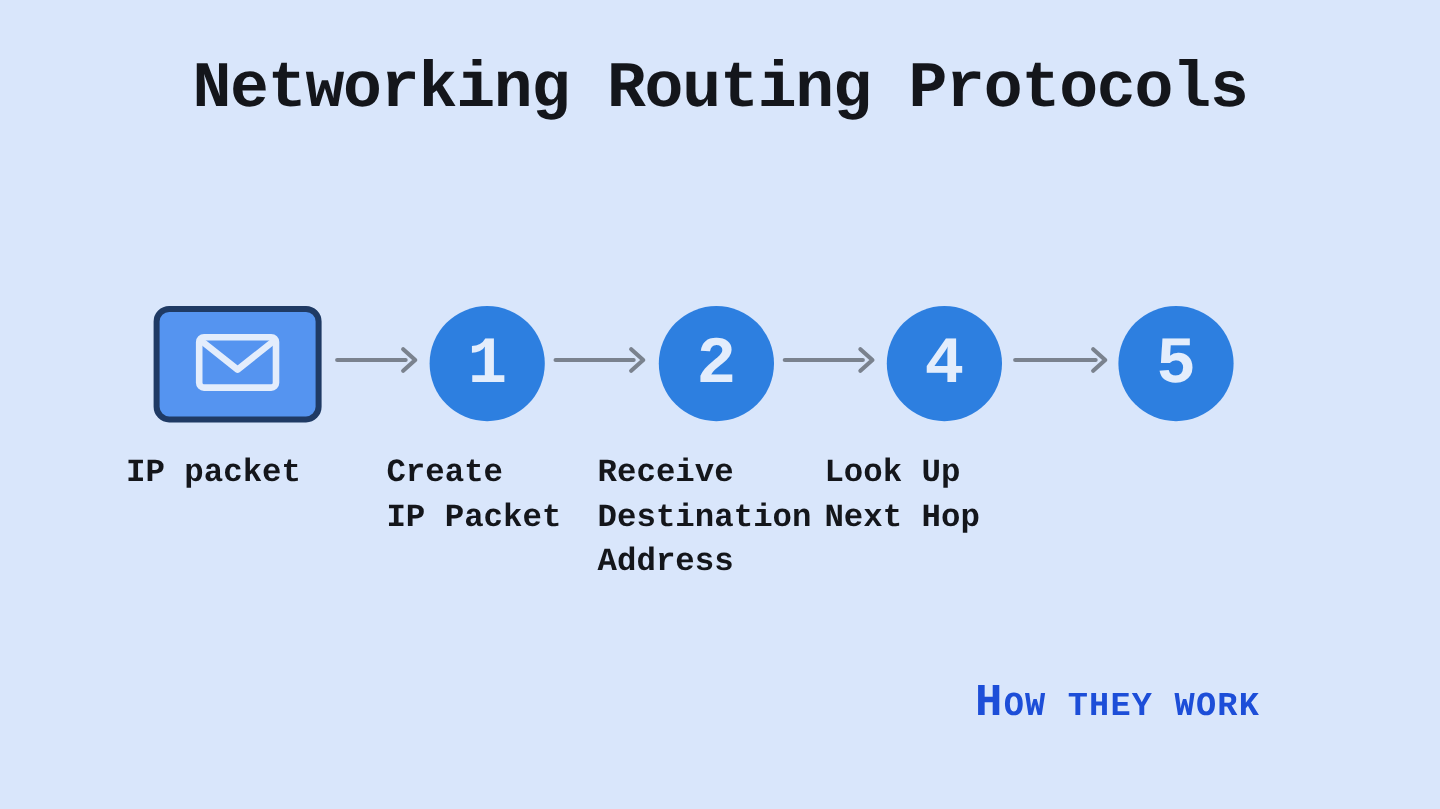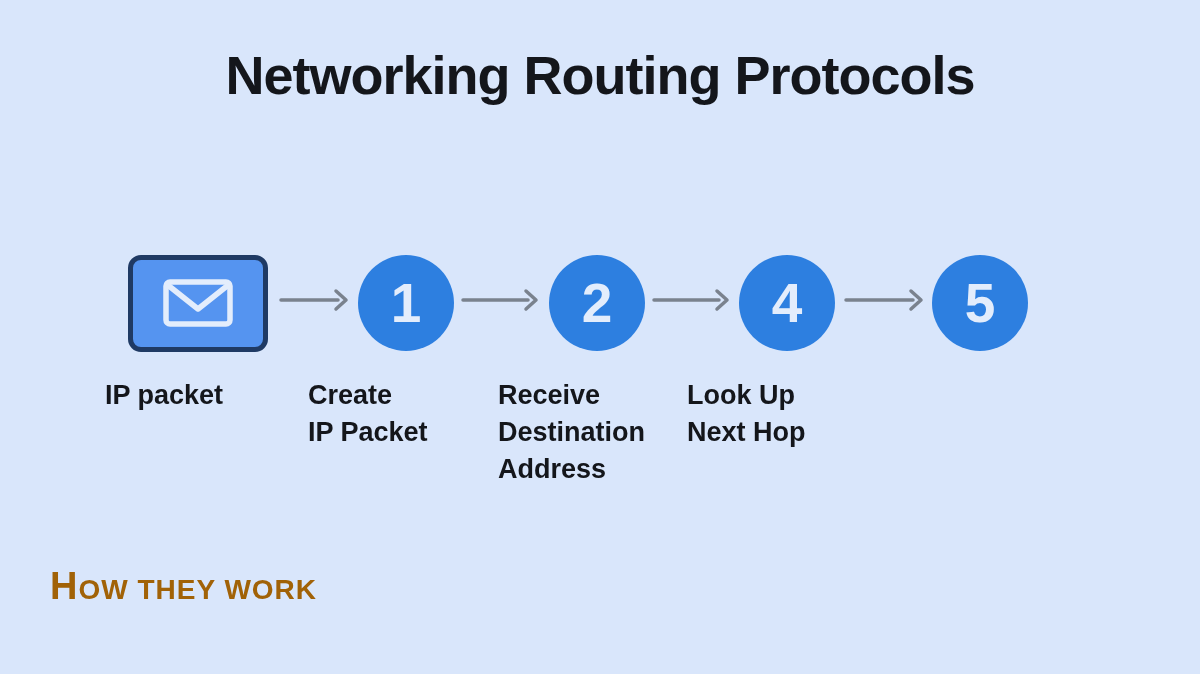--- a/index.html
+++ b/index.html
@@ -3,21 +3,21 @@
 <meta charset="utf-8">
 <style>
   * { margin: 0; padding: 0; box-sizing: border-box; }
   html, body { width: 1200px; height: 674px; }
   body {
     font-family: "Liberation Sans", sans-serif;
     background: #d9e6fb;
     position: relative;
     overflow: hidden;
   }
-  .stage { position: absolute; inset: 0; width: 1200px; height: 674px; }
+  .stage { position: absolute; inset: 0; width: 1200px; height: 674px; font-family: Liberation Mono, monospace; }
 
   .title {
     position: absolute;
     top: 44px; left: 0; width: 1200px;
     text-align: center;
     font-size: 54px;
     font-weight: bold;
     letter-spacing: -1px;
     color: #14161b;
   }
@@ -62,31 +62,31 @@
     position: absolute;
     top: 377px;
     text-align: left;
     font-size: 27px;
     line-height: 37px;
     font-weight: 600;
     color: #14161b;
     white-space: pre-line;
   }
   .label.l0 { left: 105px;  width: 200px; }
-  .label.l1 { left: 308px;  width: 200px; }
+  .label.l1 { left: 322px;  width: 200px; }
   .label.l2 { left: 498px;  width: 200px; }
   .label.l3 { left: 687px;  width: 200px; }
   .label.l4 { left: 856px;  width: 250px; }
 
   
   .footer {
     position: absolute;
     top: 565px; left: 50px; width: 1000px;
-    text-align: left;
-    color: #a16207;
+    text-align: right;
+    color: #1d4ed8;
     font-weight: bold;
     letter-spacing: 1px;
   }
   .footer .initial { font-size: 38px; }
   .footer .rest { font-size: 28px; text-transform: uppercase; }
 </style>
 </head>
 <body>
 
 <div class="stage">

